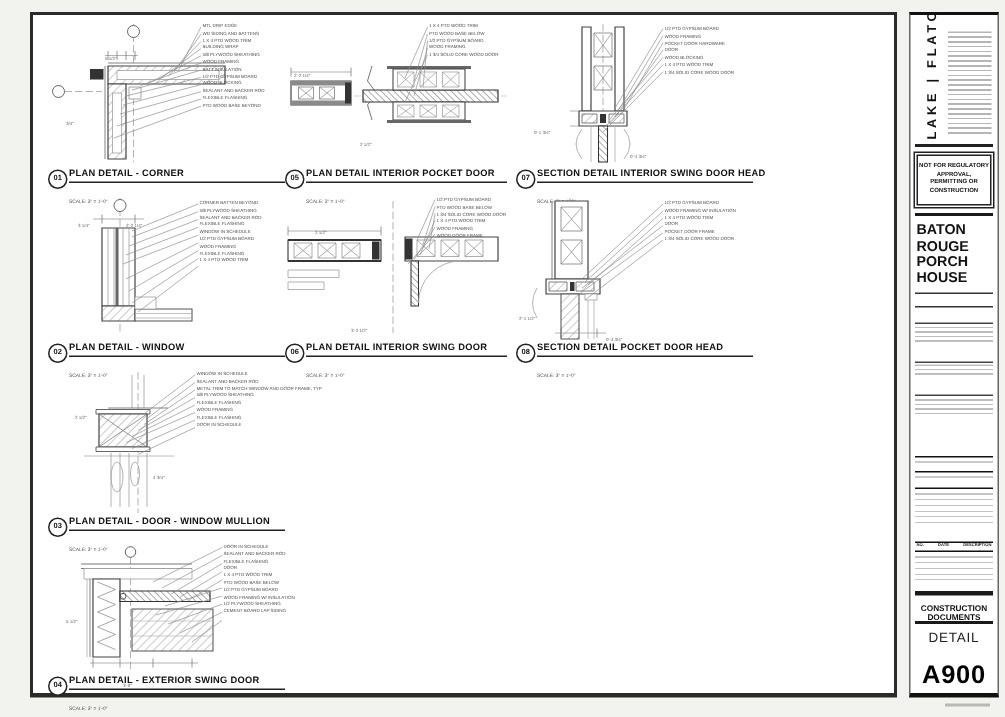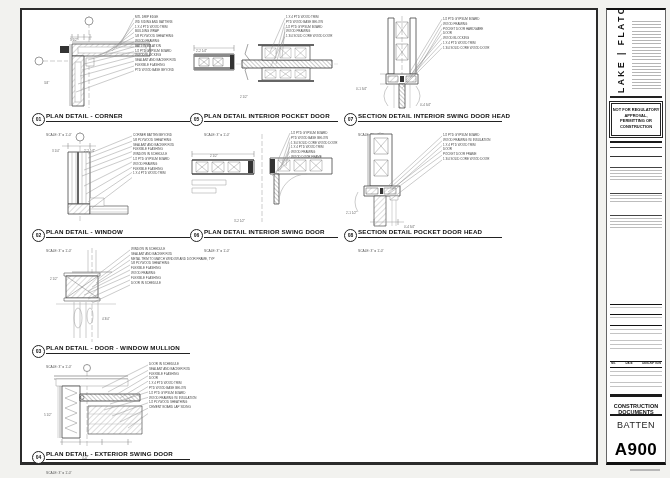--- a/index.html
+++ b/index.html
@@ -539,20 +539,21 @@
     <div class="tb-sub"></div>
     <div class="tb-logo-row">
       <div class="tb-brand">LAKE | FLATO</div>
       <div class="tb-addr"></div>
     </div>
     <div class="hr2"></div>
     <div class="stamp">
       <span class="stz">NOT FOR REGULATORY APPROVAL, PERMITTING OR CONSTRUCTION</span>
     </div>
     <div class="hr3"></div>
+    <div class="proj">BATON ROUGE PORCH HOUSE</div>
     <div class="loc-wrap">
       
     </div>
     <div class="cons">
       <div class="cons-h"></div>
       <div class="bars" style="height:12px"></div>
     </div>
     <div class="cons">
       <div class="cons-h"></div>
       <div class="bars" style="height:9px"></div>
@@ -572,18 +573,18 @@
       <div class="rev-h">
         <span class="rz">NO.</span>
         <span class="rz">DATE</span>
         <span class="rz">DESCRIPTION</span>
       </div>
       <div class="rev-lines"></div>
     </div>
     <div class="hr3"></div>
     <div class="phase"><span class="phz">CONSTRUCTION DOCUMENTS</span></div>
     <div class="hr3"></div>
-    <div class="stitle">BATTEN</div>
+    <div class="stitle">DETAIL</div>
     <div class="snum">A900</div>
   </div>
 
   <div class="copyright"></div>
 </div>
 
 </body></html>

